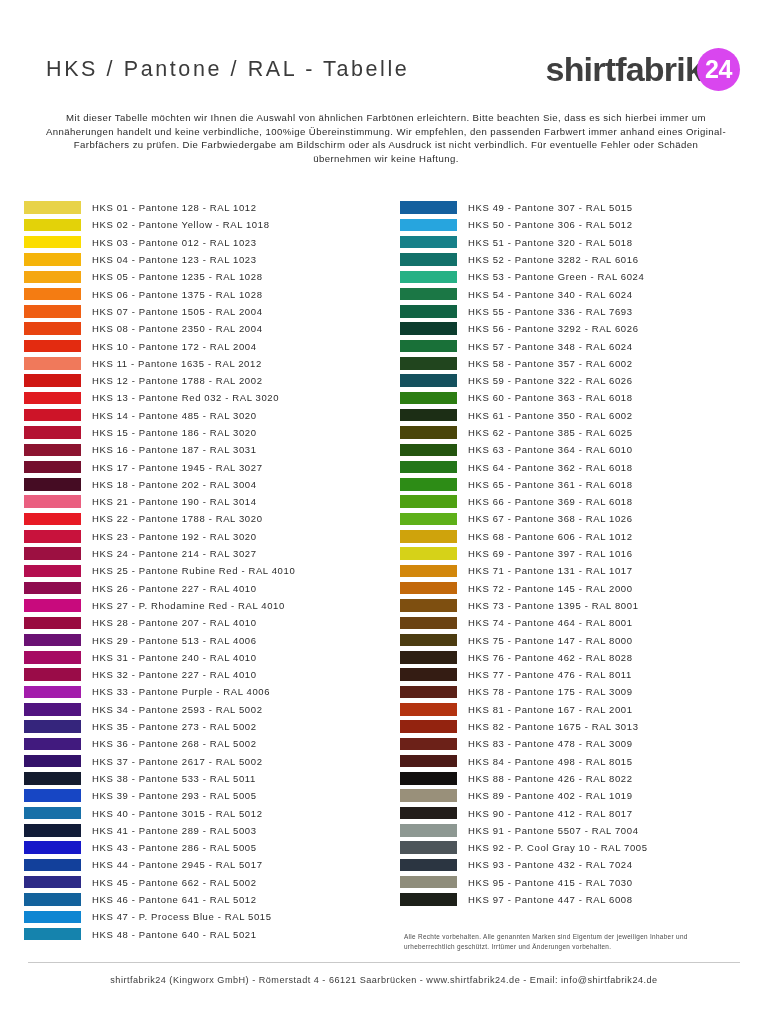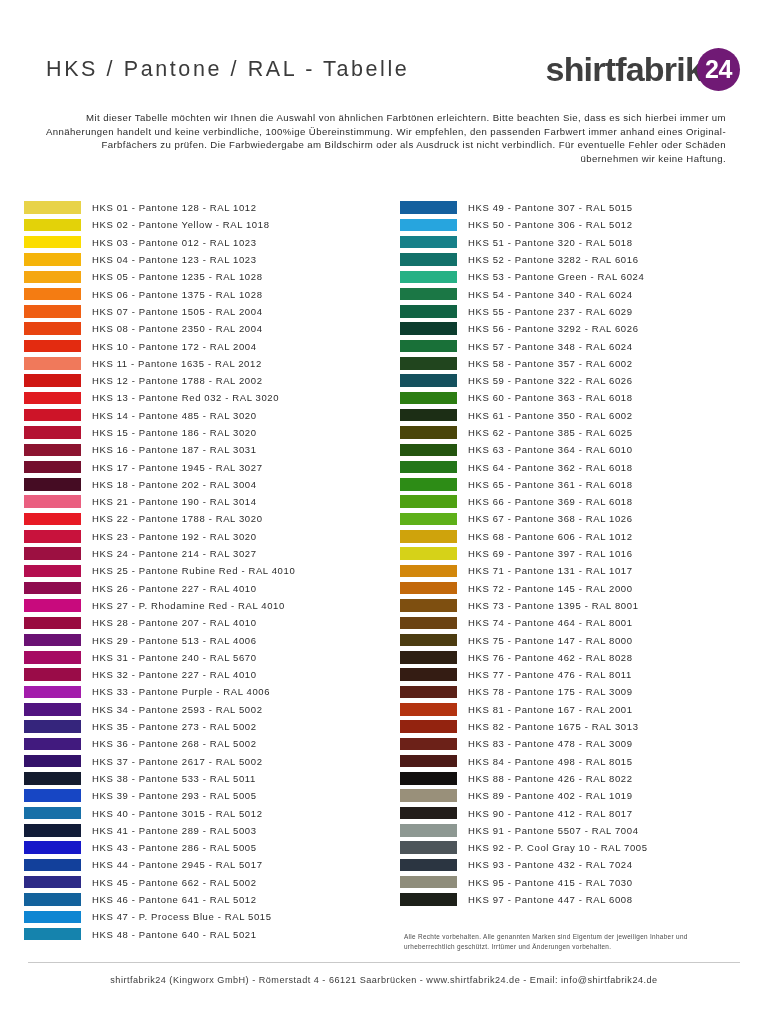--- a/index.html
+++ b/index.html
@@ -53,42 +53,42 @@
     font-weight: bold;
     color: #3f3f3f;
     letter-spacing: -0.8px;
     line-height: 1;
   }
   .logo-badge {
     margin-left: -6px;
     width: 43px;
     height: 43px;
     border-radius: 50%;
-    background: #701a75;
+    background: #d946ef;
     color: #ffffff;
     font-size: 25px;
     font-weight: bold;
     display: flex;
     align-items: center;
     justify-content: center;
     line-height: 1;
     letter-spacing: -0.5px;
   }
 
   
   .intro {
     position: absolute;
     left: 46px;
     top: 111px;
     width: 680px;
     font-size: 9.6px;
     line-height: 13.6px;
     letter-spacing: 0.42px;
     color: #2b2b2b;
-    text-align: right;
+    text-align: center;
   }
 
   
   .columns {
     position: absolute;
     left: 0;
     top: 199px;
     width: 768px;
     display: flex;
   }
@@ -266,21 +266,21 @@
         <div class="row">
           <div class="swatch" style="background-color: rgb(153, 10, 63);"></div>
           <div class="row-label">HKS 28 - Pantone 207 - RAL 4010</div>
         </div>
         <div class="row">
           <div class="swatch" style="background-color: rgb(106, 17, 115);"></div>
           <div class="row-label">HKS 29 - Pantone 513 - RAL 4006</div>
         </div>
         <div class="row">
           <div class="swatch" style="background-color: rgb(166, 11, 98);"></div>
-          <div class="row-label">HKS 31 - Pantone 240 - RAL 5670</div>
+          <div class="row-label">HKS 31 - Pantone 240 - RAL 4010</div>
         </div>
         <div class="row">
           <div class="swatch" style="background-color: rgb(154, 12, 72);"></div>
           <div class="row-label">HKS 32 - Pantone 227 - RAL 4010</div>
         </div>
         <div class="row">
           <div class="swatch" style="background-color: rgb(163, 28, 171);"></div>
           <div class="row-label">HKS 33 - Pantone Purple - RAL 4006</div>
         </div>
         <div class="row">
@@ -360,21 +360,21 @@
         <div class="row">
           <div class="swatch" style="background-color: rgb(38, 177, 133);"></div>
           <div class="row-label">HKS 53 - Pantone Green - RAL 6024</div>
         </div>
         <div class="row">
           <div class="swatch" style="background-color: rgb(27, 119, 69);"></div>
           <div class="row-label">HKS 54 - Pantone 340 - RAL 6024</div>
         </div>
         <div class="row">
           <div class="swatch" style="background-color: rgb(16, 99, 67);"></div>
-          <div class="row-label">HKS 55 - Pantone 237 - RAL 6029</div>
+          <div class="row-label">HKS 55 - Pantone 336 - RAL 7693</div>
         </div>
         <div class="row">
           <div class="swatch" style="background-color: rgb(12, 61, 46);"></div>
           <div class="row-label">HKS 56 - Pantone 3292 - RAL 6026</div>
         </div>
         <div class="row">
           <div class="swatch" style="background-color: rgb(25, 112, 56);"></div>
           <div class="row-label">HKS 57 - Pantone 348 - RAL 6024</div>
         </div>
         <div class="row">

